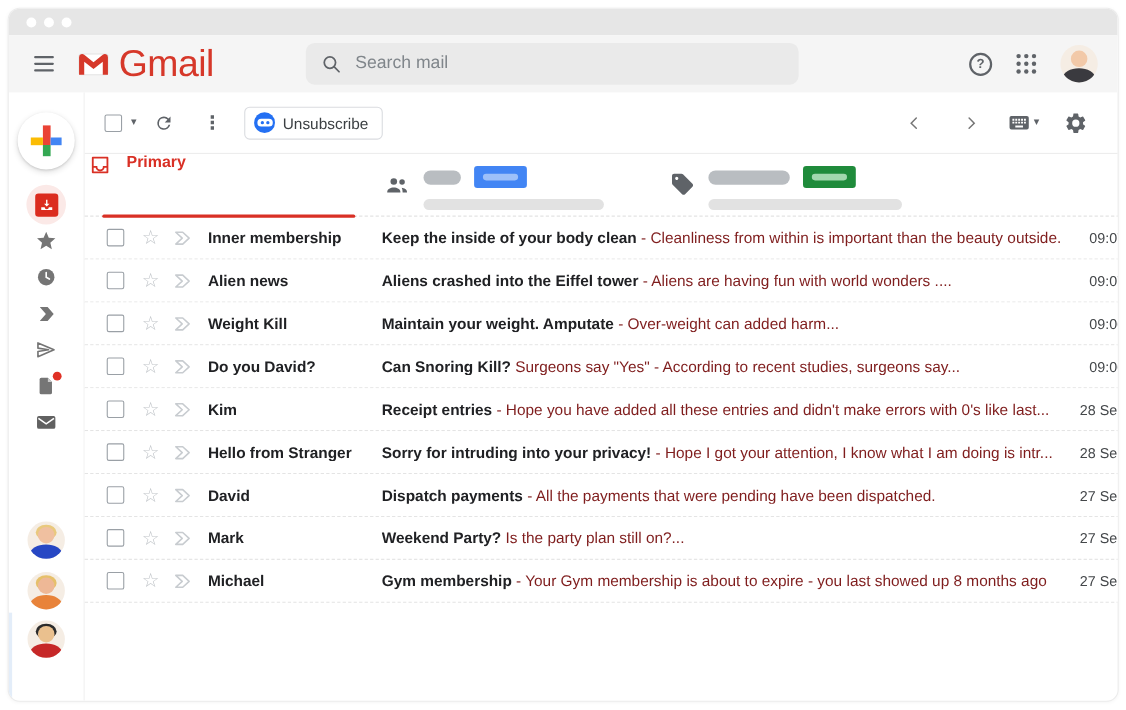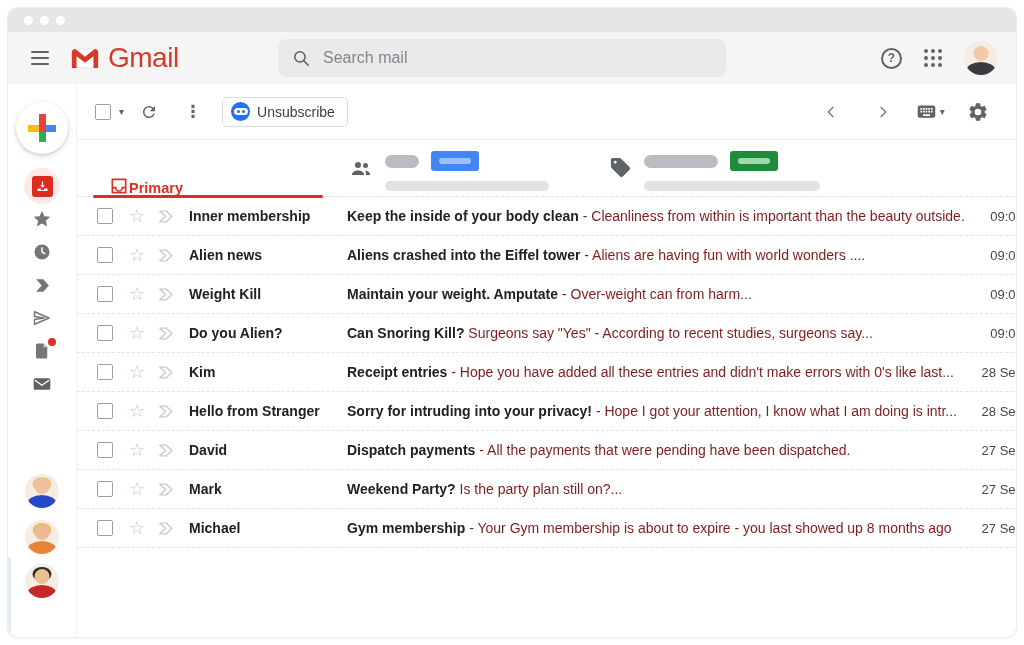--- a/index.html
+++ b/index.html
@@ -10,21 +10,21 @@
   .frame { position:absolute; left:8px; top:8px; width:1008px; height:629px; background:#fff;
            border-radius:10px; box-shadow:0 0 0 1px #ececec, 0 1px 4px rgba(0,0,0,.06); overflow:hidden; }
   .titlebar { height:24px; background:#e6e6e6; display:flex; align-items:center; padding-left:16px; gap:7px; }
   .titlebar .dot { width:9px; height:9px; border-radius:50%; background:#fff; }
 
   
   .gheader { height:52px; background:#f5f5f5; display:flex; align-items:center; }
   .hamburger { width:48px; height:40px; margin-left:8px; display:flex; flex-direction:column; justify-content:center; align-items:center; gap:4px; cursor:pointer; }
   .hamburger i { display:block; width:18px; height:2px; background:#5f6368; border-radius:1px; }
   .logo { display:flex; align-items:center; gap:8px; margin-left:6px; width:150px; }
-  .logo-text { font-size:28px; color:#d6382a; letter-spacing:-0.5px;text-align:center; }
+  .logo-text { font-size:34px; color:#d6382a; letter-spacing:-0.5px;text-align:center; }
   .searchbar { margin-left:58px; width:448px; height:38px; background:#eaeaea; border-radius:8px; display:flex; align-items:center; padding:0 14px; gap:12px; }
   .searchbar input { flex:1; border:none; outline:none; background:transparent; font-size:16px; color:#0f766e; font-family:inherit; }
   .searchbar input::placeholder { color:#80868b; }
   .gheader-right { margin-left:auto; display:flex; align-items:center; gap:22px; padding-right:18px; }
   .help-icon { width:21px; height:21px; border:2px solid #5f6368; border-radius:50%; color:#5f6368; font-size:12px; font-weight:bold; display:flex; align-items:center; justify-content:center; }
   .apps-grid { display:grid; grid-template-columns:repeat(3,4px); grid-template-rows:repeat(3,4px); gap:3px; }
   .apps-grid i { width:4px; height:4px; border-radius:50%; background:#5f6368; }
 
   
   .avatar { position:relative; border-radius:50%; background:#f5ede4; overflow:hidden; flex:none; }
@@ -62,21 +62,21 @@
   .mascot { position:relative; width:19px; height:19px; border-radius:50%; background:#2470f3; flex:none; }
   .mascot::before { content:''; position:absolute; left:2.5px; top:6px; width:14px; height:7px; border-radius:3.5px; background:#fff; }
   .mascot::after { content:''; position:absolute; left:6px; top:8px; width:3px; height:3px; border-radius:50%; background:#2470f3; box-shadow:5px 0 0 #2470f3; }
   .unsub-label { font-size:14px; color:#3c4043; }
   .toolbar-right { margin-left:auto; display:flex; align-items:center; gap:14px; }
   .kb-wrap { display:flex; align-items:center; gap:3px; cursor:pointer; }
   .kb-caret { font-size:10px; color:#5f6368; }
 
   
   .tabs { position:relative; height:57px; border-bottom:1px dashed #e4e4e4; }
-  .tab-primary { position:absolute; left:28px; top:0; width:230px; height:100%; display:flex; align-items:flex-end; padding-left:4px; cursor:pointer; }
+  .tab-primary { position:absolute; left:0; top:0; width:230px; height:100%; display:flex; align-items:flex-start; gap:14px; padding-left:4px; cursor:pointer; }
   .tab-primary .lbl { font-size:14.5px; font-weight:bold; color:#d93025; }
   .tab-underline { position:absolute; left:16px; bottom:-2px; width:230px; height:3.5px; background:#d93025; border-radius:2px; }
   .tab-skel { position:absolute; top:10px; display:flex; gap:12px; cursor:pointer; }
   .tab-skel.social { left:272px; }
   .tab-skel.promo { left:532px; }
   .skel-col { display:flex; flex-direction:column; }
   .skel-row1 { display:flex; align-items:center; gap:12px; height:22px; }
   .pill { height:13px; border-radius:7px; background:#b9bdc1; }
   .btn-skel { height:20px; border-radius:3px; display:flex; align-items:center; justify-content:center; }
   .btn-skel i { display:block; width:32px; height:6px; border-radius:3px; }
@@ -343,33 +343,33 @@
 
   <div class="email-row">
     <span class="cb"></span>
     <span class="star-glyph">☆</span>
     <span class="marker">
       <svg width="18" height="15" viewBox="0 0 20 16">
                   <path d="M2 2h7l6.5 6L9 14H2l6.5-6z" fill="none" stroke="#c8ccd0" stroke-width="1.6" stroke-linejoin="round"></path>
                 </svg>
     </span>
     <span class="sender">Weight Kill</span>
-    <span class="subjwrap"><span class="subject">Maintain your weight. Amputate</span> <span class="snippet">- Over-weight can from harm...</span></span>
+    <span class="subjwrap"><span class="subject">Maintain your weight. Amputate</span> <span class="snippet">- Over-weight can added harm...</span></span>
     <span class="time">09:06</span>
   </div>
 
   <div class="email-row">
     <span class="cb"></span>
     <span class="star-glyph">☆</span>
     <span class="marker">
       <svg width="18" height="15" viewBox="0 0 20 16">
                   <path d="M2 2h7l6.5 6L9 14H2l6.5-6z" fill="none" stroke="#c8ccd0" stroke-width="1.6" stroke-linejoin="round"></path>
                 </svg>
     </span>
-    <span class="sender">Do you Alien?</span>
+    <span class="sender">Do you David?</span>
     <span class="subjwrap"><span class="subject">Can Snoring Kill?</span> <span class="snippet">Surgeons say "Yes" - According to recent studies, surgeons say...</span></span>
     <span class="time">09:06</span>
   </div>
 
   <div class="email-row">
     <span class="cb"></span>
     <span class="star-glyph">☆</span>
     <span class="marker">
       <svg width="18" height="15" viewBox="0 0 20 16">
                   <path d="M2 2h7l6.5 6L9 14H2l6.5-6z" fill="none" stroke="#c8ccd0" stroke-width="1.6" stroke-linejoin="round"></path>

